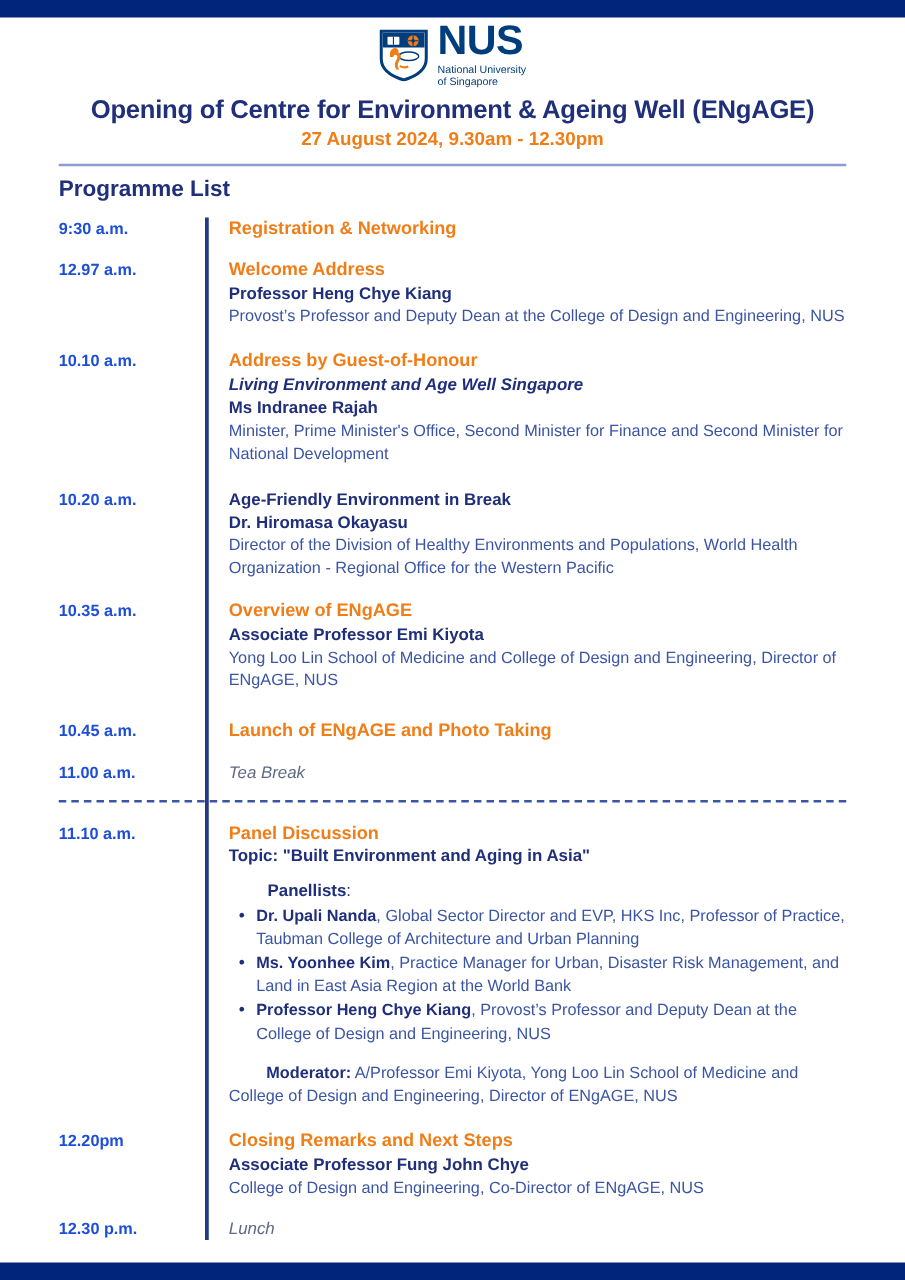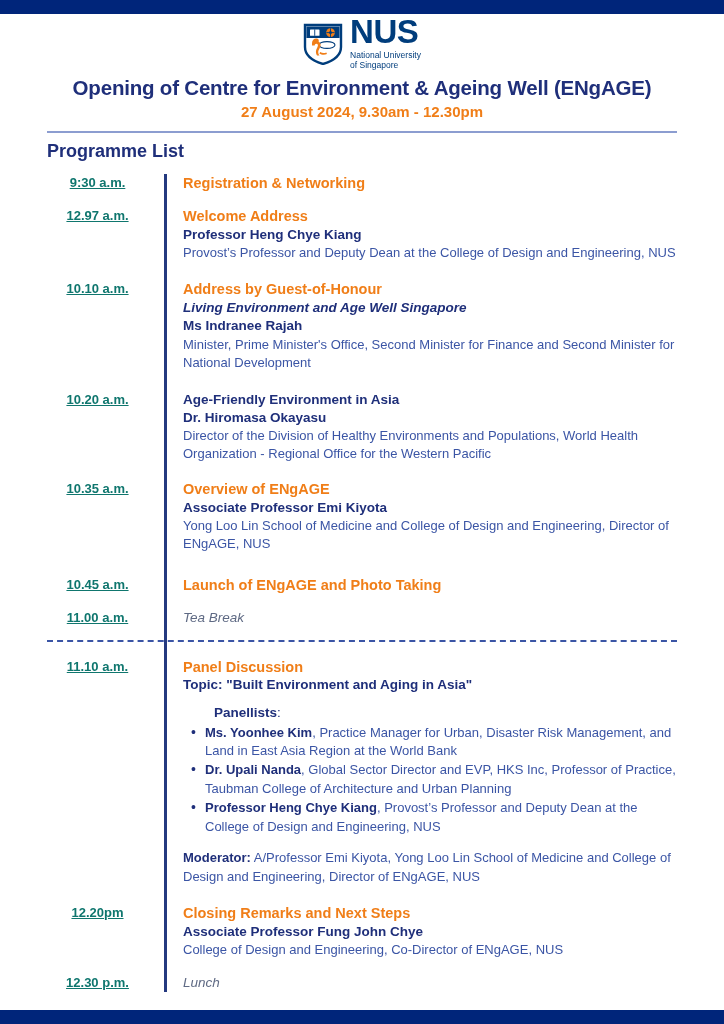--- a/index.html
+++ b/index.html
@@ -98,27 +98,26 @@
     width: 2.5px;
     background: #24397f;
   }
   .row {
     display: flex;
     align-items: flex-start;
   }
   .time {
     width: 101px;
     flex: 0 0 101px;
-    text-align: center;
+    text-align: left;
     font-size: 13px;
     font-weight: bold;
-    color: #0f766e;
+    color: #1d4ed8;
     padding-right: 0;
     line-height: 1.45;
-    text-decoration: underline;
   }
   .body {
     flex: 1;
     padding-left: 35px;
     min-width: 0;
   }
 
   .item-title {
     font-size: 14.5px;
     font-weight: bold;
@@ -199,20 +198,21 @@
   }
   .moderator {
     font-size: 13px;
     color: #3b55a5;
     line-height: 1.42;
     margin-top: 13px;
   }
   .moderator b {
     font-weight: bold;
     color: #1f2f7a;
+    margin-left: 30px;
   }
   .sp-12 { height: 12px; }
   .sp-14 { height: 14px; }
   .sp-16 { height: 16px; }
   .sp-18 { height: 18px; }
   .sp-22 { height: 22px; }
 </style>
 </head>
 <body>
 
@@ -284,21 +284,21 @@
         <div class="name">Ms Indranee Rajah</div>
         <div class="affil">Minister, Prime Minister's Office, Second Minister for Finance and Second Minister for National Development</div>
       </div>
     </div>
 
     <div class="sp-18"></div>
 
     <div class="row">
       <div class="time">10.20 a.m.</div>
       <div class="body">
-        <div class="topic-bold">Age-Friendly Environment in Asia</div>
+        <div class="topic-bold">Age-Friendly Environment in Break</div>
         <div class="name">Dr. Hiromasa Okayasu</div>
         <div class="affil">Director of the Division of Healthy Environments and Populations, World Health Organization - Regional Office for the Western Pacific</div>
       </div>
     </div>
 
     <div class="sp-16"></div>
 
     <div class="row">
       <div class="time">10.35 a.m.</div>
       <div class="body">
@@ -330,22 +330,22 @@
     <div class="dashed"></div>
     <div class="sp-16"></div>
 
     <div class="row">
       <div class="time">11.10 a.m.</div>
       <div class="body">
         <div class="item-title">Panel Discussion</div>
         <div class="topic-bold">Topic: "Built Environment and Aging in Asia"</div>
         <div class="panellists-label"><b>Panellists</b><span>:</span></div>
         <ul class="panellists">
+          <li><b>Dr. Upali Nanda</b><span>, Global Sector Director and EVP, HKS Inc, Professor of Practice, Taubman College of Architecture and Urban Planning</span></li>
           <li><b>Ms. Yoonhee Kim</b><span>, Practice Manager for Urban, Disaster Risk Management, and Land in East Asia Region at the World Bank</span></li>
-          <li><b>Dr. Upali Nanda</b><span>, Global Sector Director and EVP, HKS Inc, Professor of Practice, Taubman College of Architecture and Urban Planning</span></li>
           <li><b>Professor Heng Chye Kiang</b><span>, Provost’s Professor and Deputy Dean at the College of Design and Engineering, NUS</span></li>
         </ul>
         <div class="moderator"><b>Moderator:</b><span> A/Professor Emi Kiyota, Yong Loo Lin School of Medicine and College of Design and Engineering, Director of ENgAGE, NUS</span></div>
       </div>
     </div>
 
     <div class="sp-18"></div>
 
     <div class="row">
       <div class="time">12.20pm</div>

